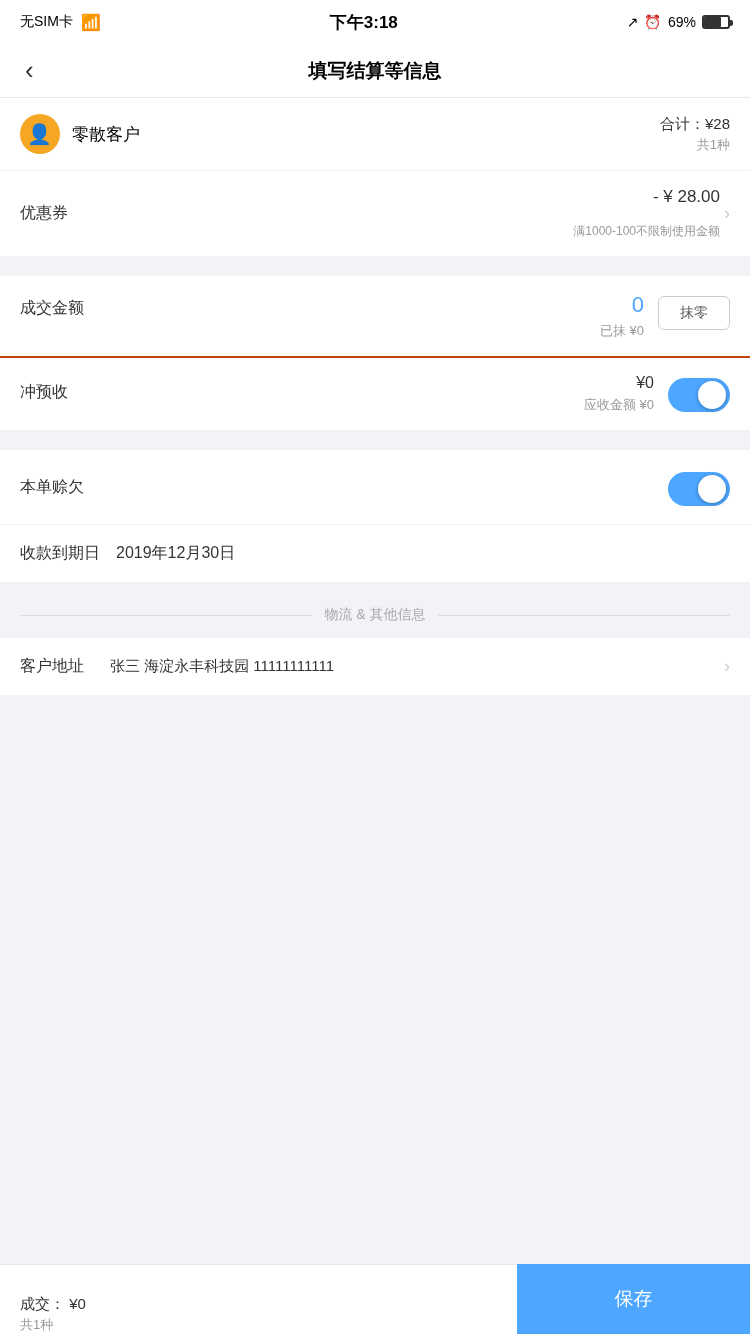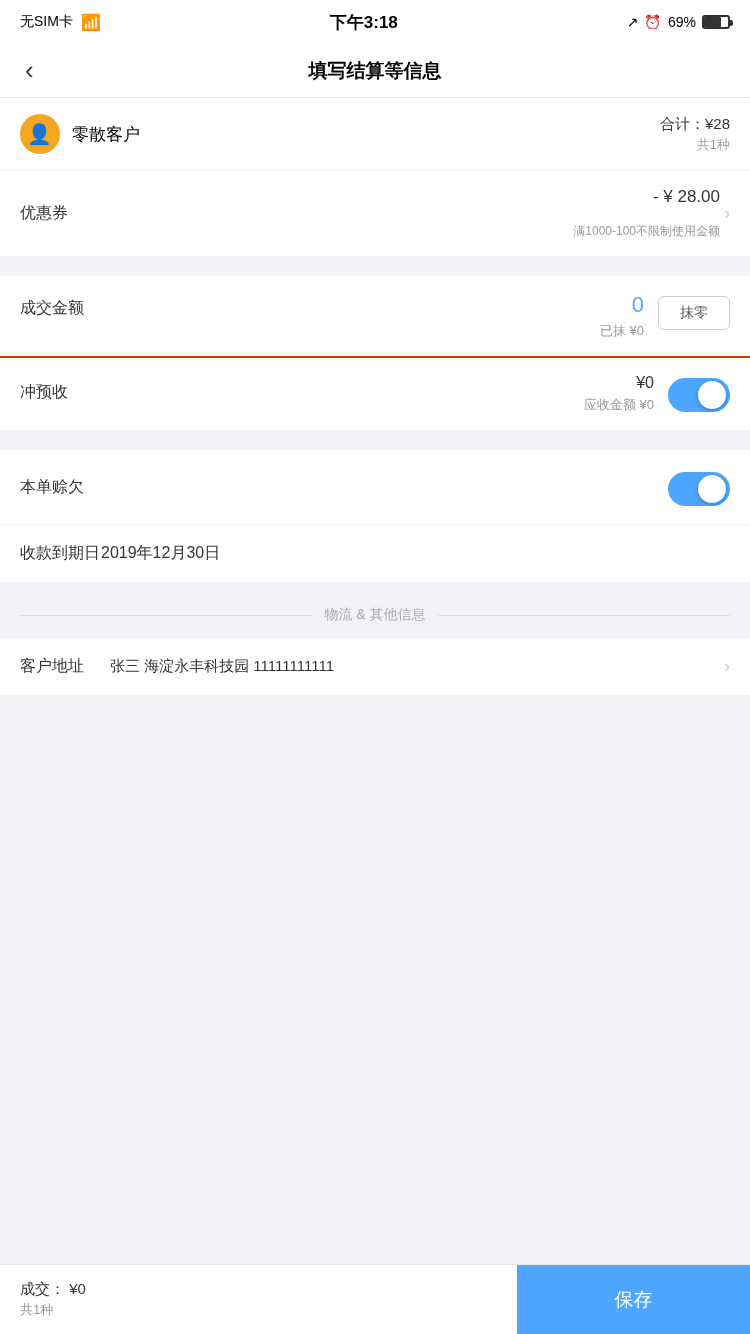--- a/index.html
+++ b/index.html
@@ -264,21 +264,21 @@
       color: #333;
     }
 
     
     .date-row {
       display: flex;
       align-items: center;
       padding: 18px 20px;
       background: #fff;
       border-top: 1px solid #f0f0f0;
-      gap: 1px;
+      gap: 16px;
     }
     .date-label {
       font-size: 16px;
       color: #333;
     }
     .date-value {
       font-size: 16px;
       color: #333;
     }
 
@@ -328,21 +328,21 @@
     }
 
     
     .bottom-bar {
       position: fixed;
       bottom: 0;
       width: 750px;
       height: 70px;
       background: #fff;
       display: flex;
-      align-items: center;
+      align-items: flex-end;
       border-top: 1px solid #e5e5ea;
     }
     .bottom-info {
       flex: 1;
       padding: 0 20px;
     }
     .bottom-deal-label {
       font-size: 15px;
       color: #333;
     }

